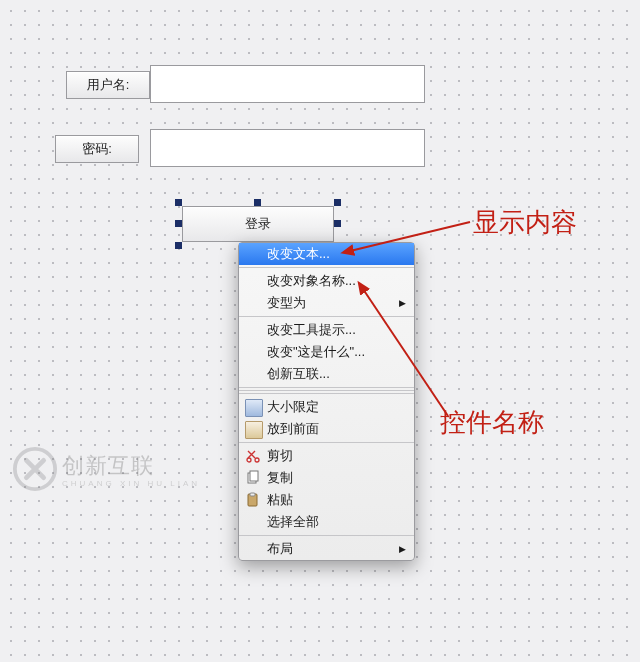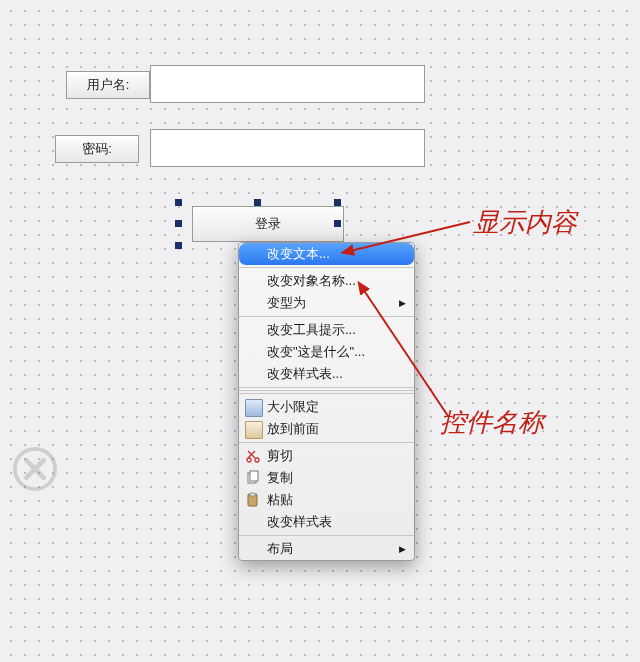--- a/index.html
+++ b/index.html
@@ -52,38 +52,36 @@
   }
   .ctxmenu .row {
     display:flex; align-items:center;
     height:22px;
     padding:0 8px 0 28px;
     position:relative;
   }
   .ctxmenu .row.highlight {
     background:linear-gradient(#5aa3ff,#2a78ef);
     color:#fff;
-    border-radius:7px;
   }
   .ctxmenu hr {
     border:none; border-top:1px solid #c6c6c9; margin:2px 0;
   }
   .ctxmenu .sub::after {
     content:"▶"; font-size:9px; position:absolute; right:8px; top:6px; color:inherit;
   }
   .ctxmenu .ico { position:absolute; left:6px; top:3px; width:16px; height:16px; }
 
   
   .callout {
     position:absolute;
     color:#c22015;
     font-size:26px;
     font-family: "Songti SC","SimSun",serif;
     white-space:nowrap;
-    font-style:italic;
   }
   svg.arrows { position:absolute; inset:0; width:640px; height:662px; pointer-events:none; }
 
   
   .wm { position:absolute; left:12px; top:446px; display:flex; align-items:center; opacity:.28; }
   .wm .glyph { width:46px; height:46px; }
   .wm .txt1 { font-size:22px; color:#555; margin-left:4px; letter-spacing:1px; }
   .wm .txt2 { font-size:8px; color:#777; letter-spacing:3px; margin-left:4px; margin-top:-2px; }
 
   
@@ -105,21 +103,21 @@
 </div>
 
 <div class="widget" style="left:55px; top:135px; width:82px; height:26px;">
   <span>密码:</span>
 </div>
 
 <div class="widget input" style="left:150px; top:129px; width:265px; height:36px;">
   <span></span>
 </div>
 
-<div class="widget" style="left:192px; top:206px; width:150px; height:34px;">
+<div class="widget" style="left:182px; top:206px; width:150px; height:34px;">
   <span>登录</span>
 </div>
 
 <div class="sel-box" style="left:178px; top:202px; width:160px; height:44px;">
   <div class="handle" style="left:-3px; top:-3px;"></div>
   <div class="handle" style="left:76px; top:-3px;"></div>
   <div class="handle" style="right:-3px; top:-3px;"></div>
   <div class="handle" style="left:-3px; top:18px;"></div>
   <div class="handle" style="right:-3px; top:18px;"></div>
   <div class="handle" style="left:-3px; bottom:-3px;"></div>
@@ -139,21 +137,21 @@
     <span>变型为</span>
   </div>
   <hr>
   <div class="row">
     <span>改变工具提示...</span>
   </div>
   <div class="row">
     <span>改变"这是什么"...</span>
   </div>
   <div class="row">
-    <span>改变样式表...</span>
+    <span>创新互联...</span>
   </div>
   <hr>
   <hr>
   <hr>
   <div class="row">
     <span class="ico ic-back"></span>
     <span>大小限定</span>
   </div>
   <div class="row">
     <span class="ico ic-front"></span>
@@ -182,21 +180,21 @@
   <div class="row">
     <span class="ico ic-paste">
       <svg viewBox="0 0 16 16">
           <rect x="3" y="2" width="9" height="12" rx="1" fill="#c9a76a" stroke="#8a6a33"></rect>
           <rect x="5" y="1" width="5" height="3" rx="1" fill="#eee" stroke="#888"></rect>
         </svg>
     </span>
     <span>粘贴</span>
   </div>
   <div class="row">
-    <span>改变样式表</span>
+    <span>选择全部</span>
   </div>
   <hr>
   <div class="row sub">
     <span>布局</span>
   </div>
 </div>
 
 <svg class="arrows">
   <defs>
     <marker id="ah" markerWidth="10" markerHeight="10" refX="2" refY="3" orient="auto">
@@ -212,13 +210,17 @@
 </div>
 <div class="callout" style="left:440px; top:405px;">
   <span>控件名称</span>
 </div>
 
 <div class="wm">
   <svg class="glyph" viewBox="0 0 48 48">
     <circle cx="24" cy="24" r="21" fill="none" stroke="#7a7a7d" stroke-width="4"></circle>
     <path d="M15 15 L33 33 M33 15 L15 33" stroke="#7a7a7d" stroke-width="5" stroke-linecap="round"></path>
   </svg>
+  <div>
+    <div class="txt1">创新互联</div>
+    <div class="txt2">CHUANG XIN HU LIAN</div>
+  </div>
 </div>
 
 </body></html>

